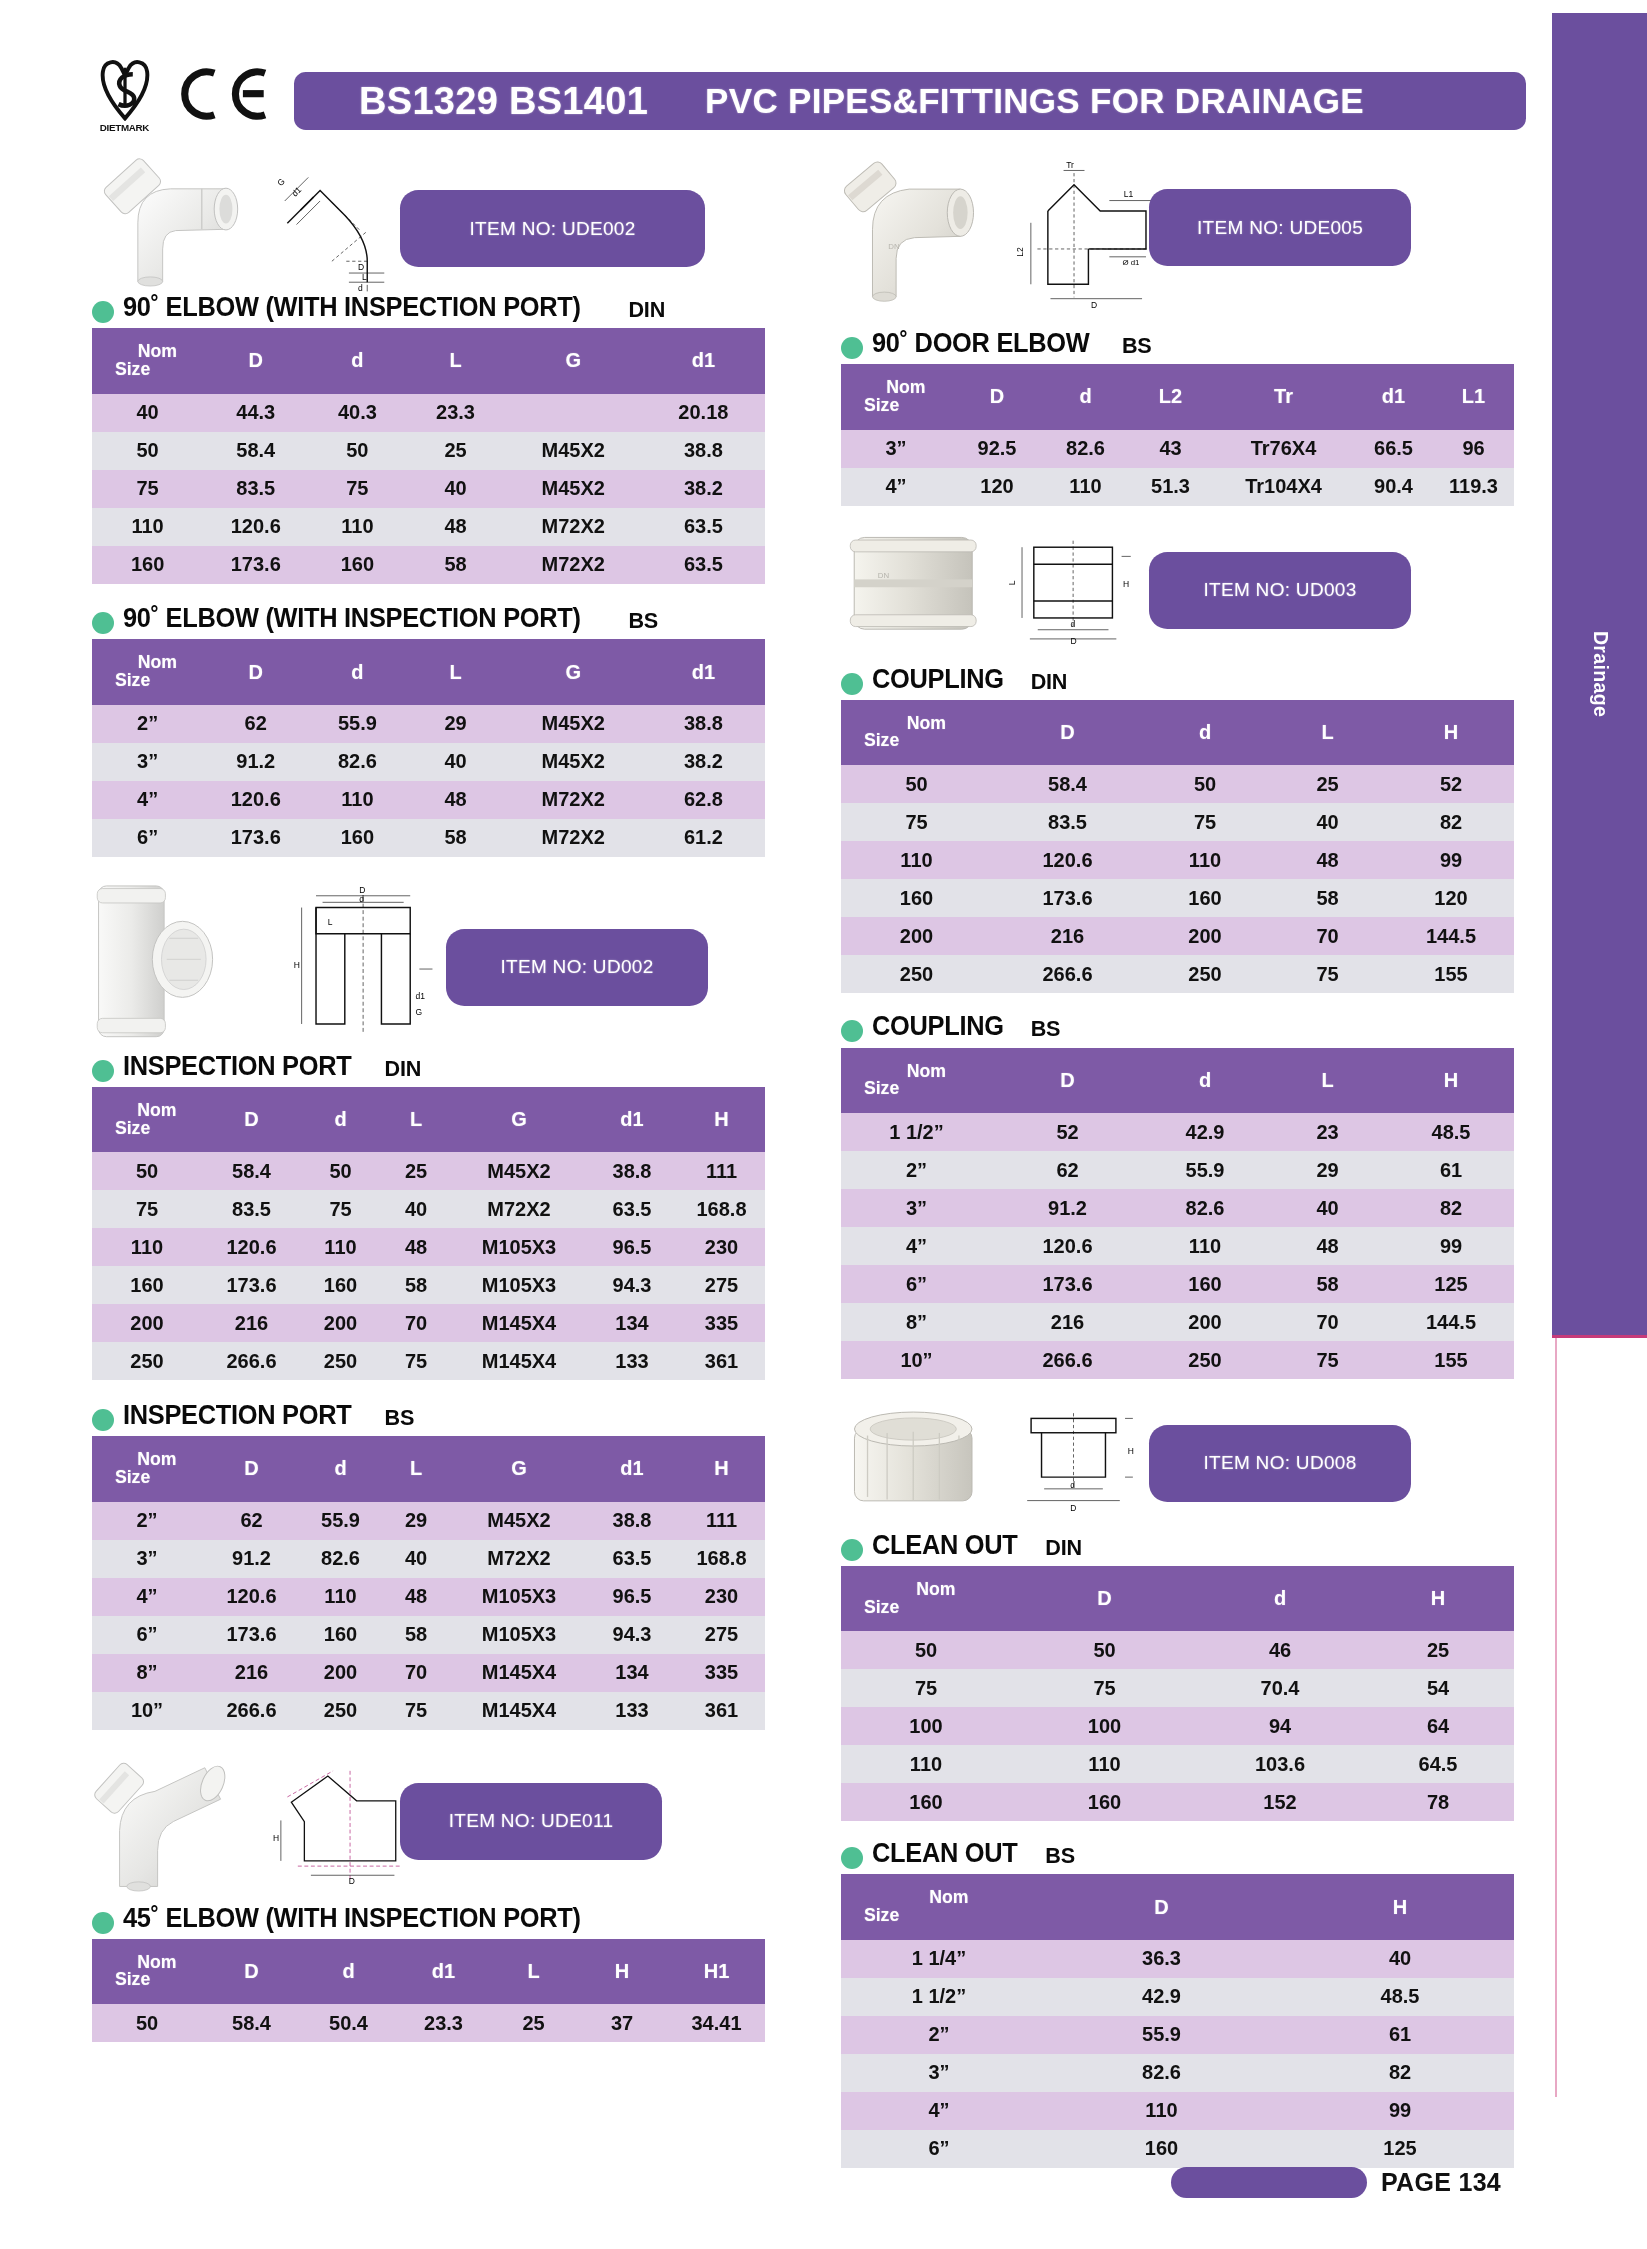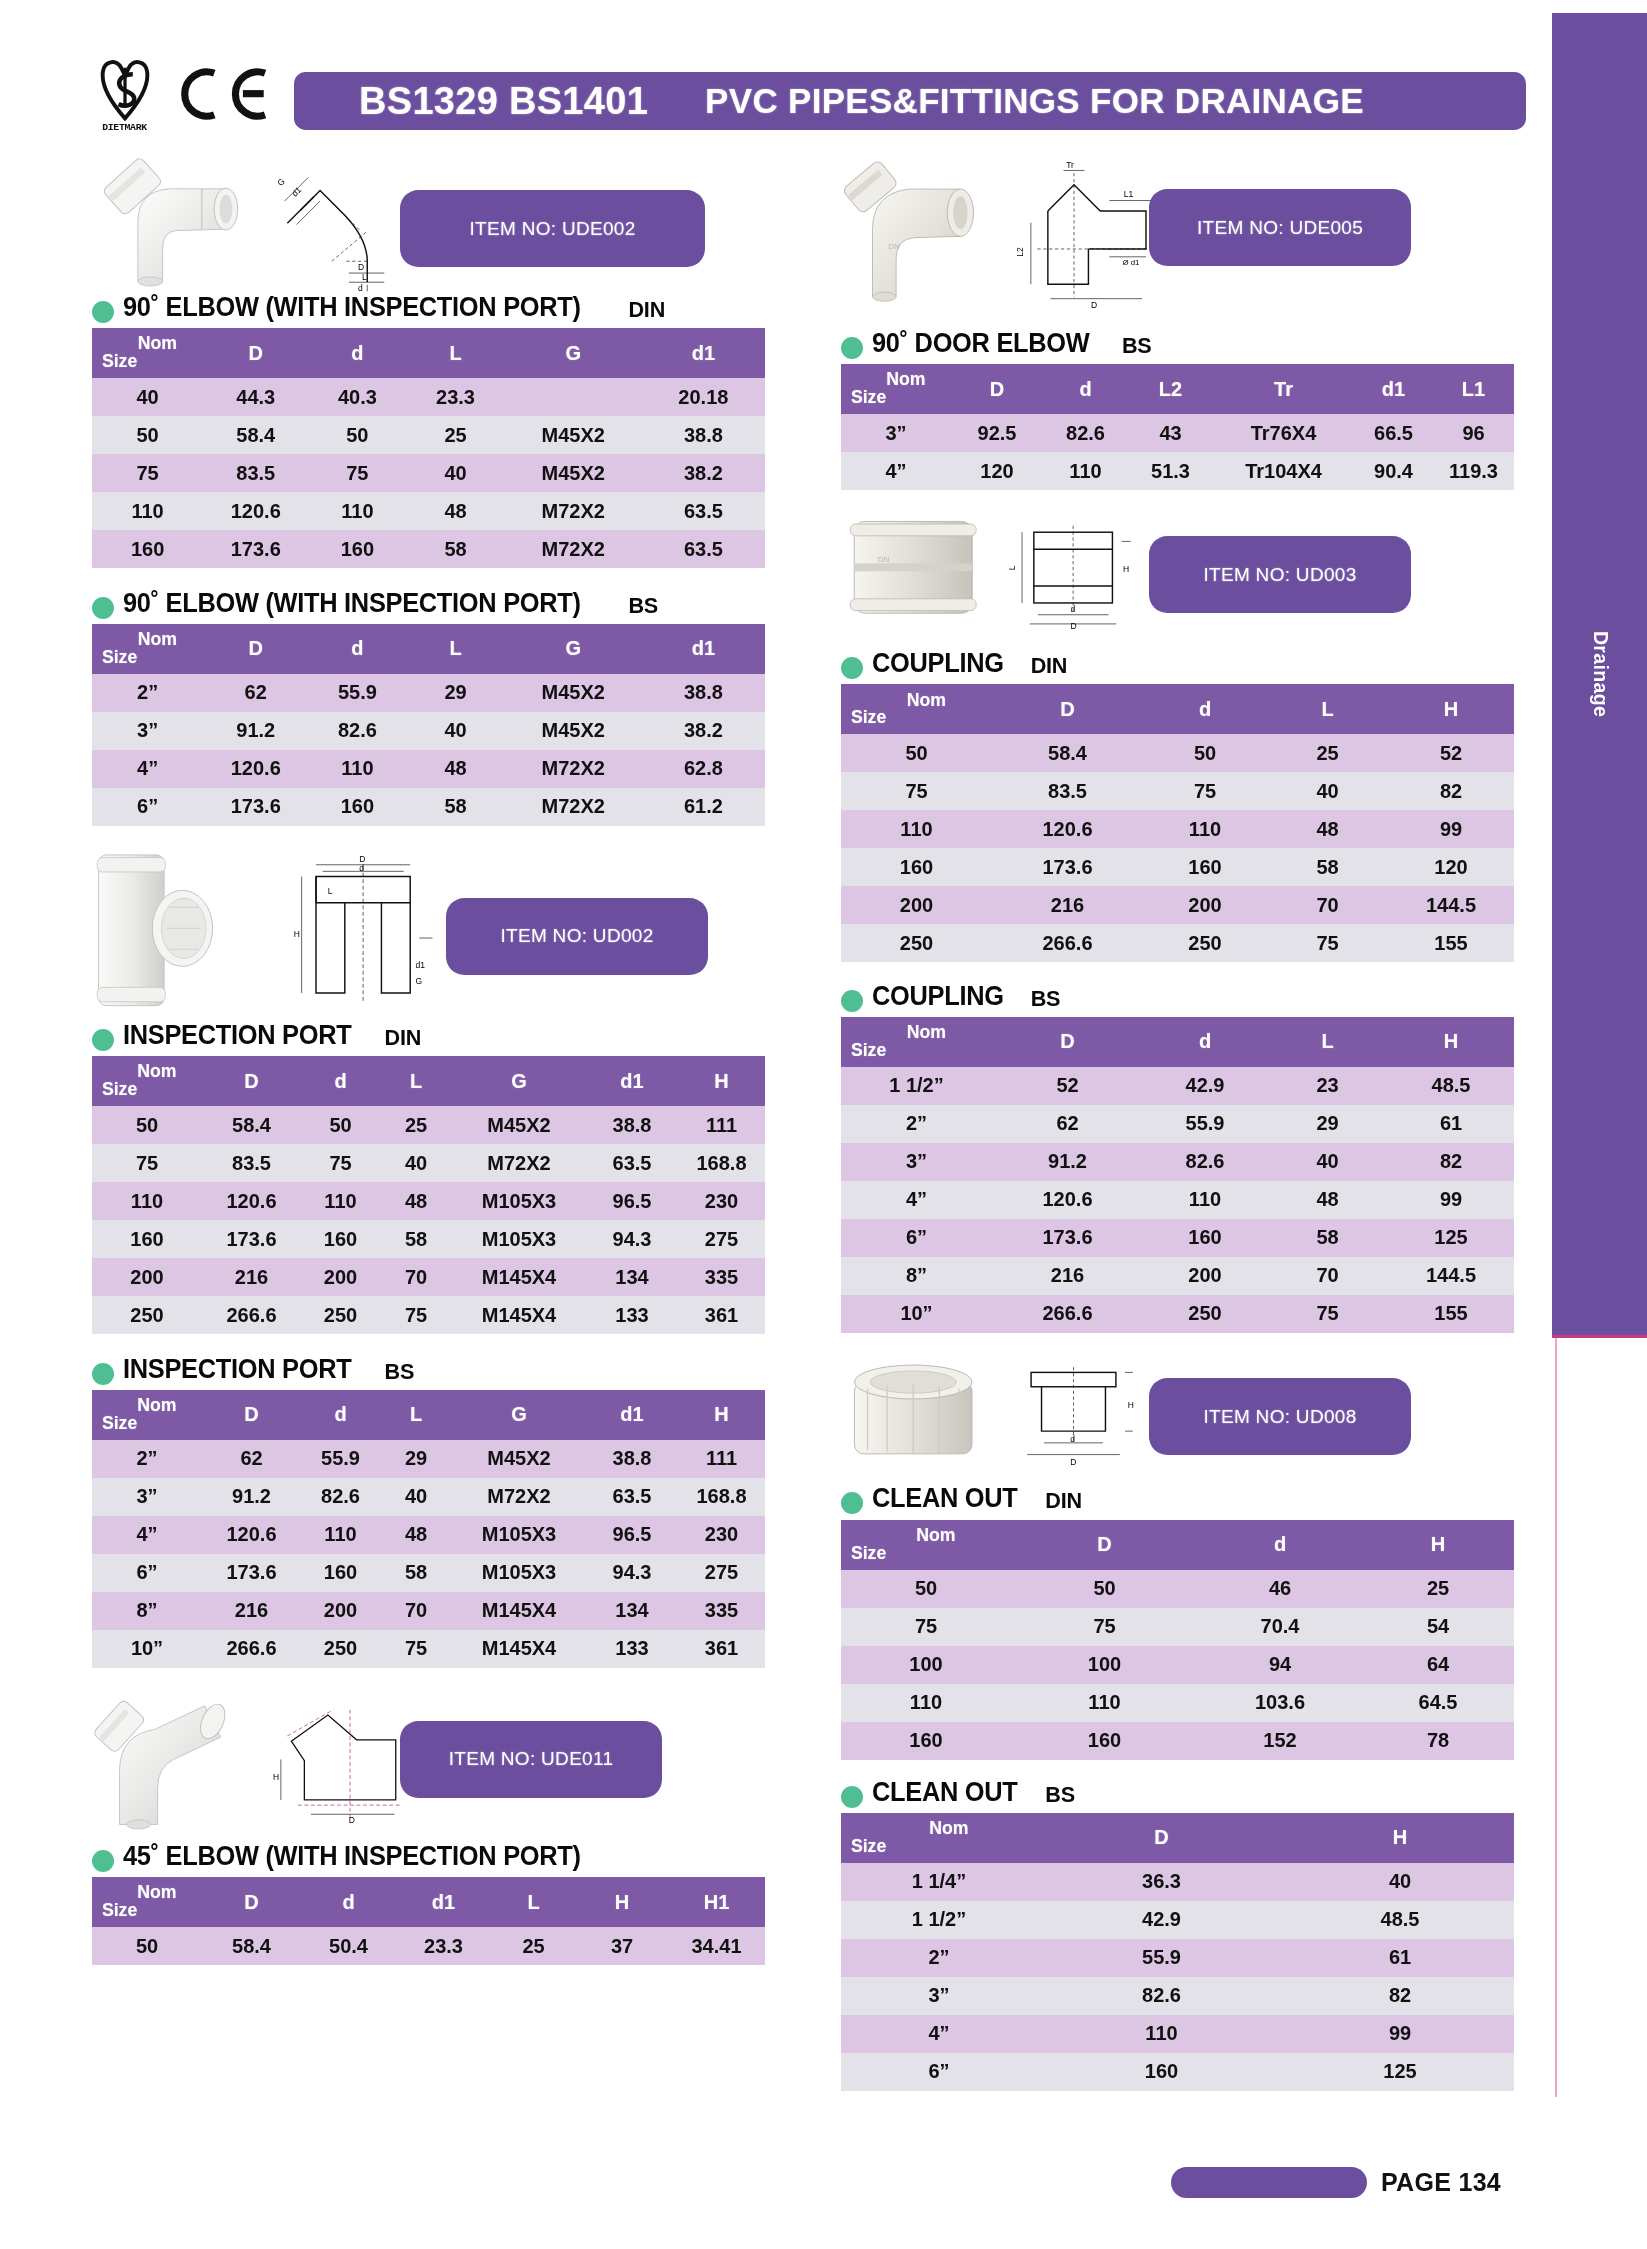--- a/index.html
+++ b/index.html
@@ -8,21 +8,21 @@
     background: #ffffff;
     font-family: "Liberation Sans", sans-serif;
     overflow: hidden;
   }
   .page { position: relative; width: 1648px; height: 2250px; background:#fff; }
 
   
   .header { position:absolute; left:0; top:0; width:1544px; height:144px; }
   .logo-block { position:absolute; left:85px; top:56px; width:79px; text-align:center; }
   .logo-mark { width:50px; height:65px; margin:0 auto; }
-  .logo-cap { font-size:9.8px; font-weight:bold; letter-spacing:-0.3px; margin-top:1.3px; color:#111;font-family:Liberation Mono, monospace; }
+  .logo-cap { font-size:9.8px; font-weight:bold; letter-spacing:-0.3px; margin-top:1.3px; color:#111; }
   .ce-mark { position:absolute; left:180px; top:68px; width:92px; height:52px; }
   .hdr-bar {
     position:absolute; left:294px; top:72px; width:1232px; height:58px;
     background:#6b4f9e; border-radius:11.8px;
   }
   .hdr-std {
     position:absolute; left:65px; top:50%; transform:translateY(-50%);
     color:#fff; font-size:38px; font-weight:bold; letter-spacing:0.3px;
     text-shadow:0 0 2px rgba(255,255,255,.5);
     white-space:nowrap;
@@ -77,21 +77,21 @@
   }
 
   
   table.spec { border-collapse:collapse; width:673px; table-layout:fixed; }
   table.spec thead th {
     background:#7e5aa6; color:#fff; font-size:20px; font-weight:bold;
     height:50px; vertical-align:middle; text-align:center;
     text-shadow:0 0 1.3px rgba(255,255,255,.4);
   }
   table.spec thead th.nom {
-    text-align:center; line-height:1.0; padding:2px;
+    text-align:center; line-height:1.0; padding:15px;
     font-size:17.7px;
   }
   table.spec thead th.nom span.n1 { display:block; text-align:center; padding-left:19.6px;}
   table.spec thead th.nom span.n2 { display:block; text-align:left; padding-left:7.9px;}
   table.spec tbody td {
     height:38px; text-align:center; font-size:20px; color:#111;
     font-weight:600; vertical-align:middle;
   }
   table.spec tbody td.sz { font-weight:bold; }
   table.spec tbody tr:nth-child(odd)  td { background:#ddc6e4; }

